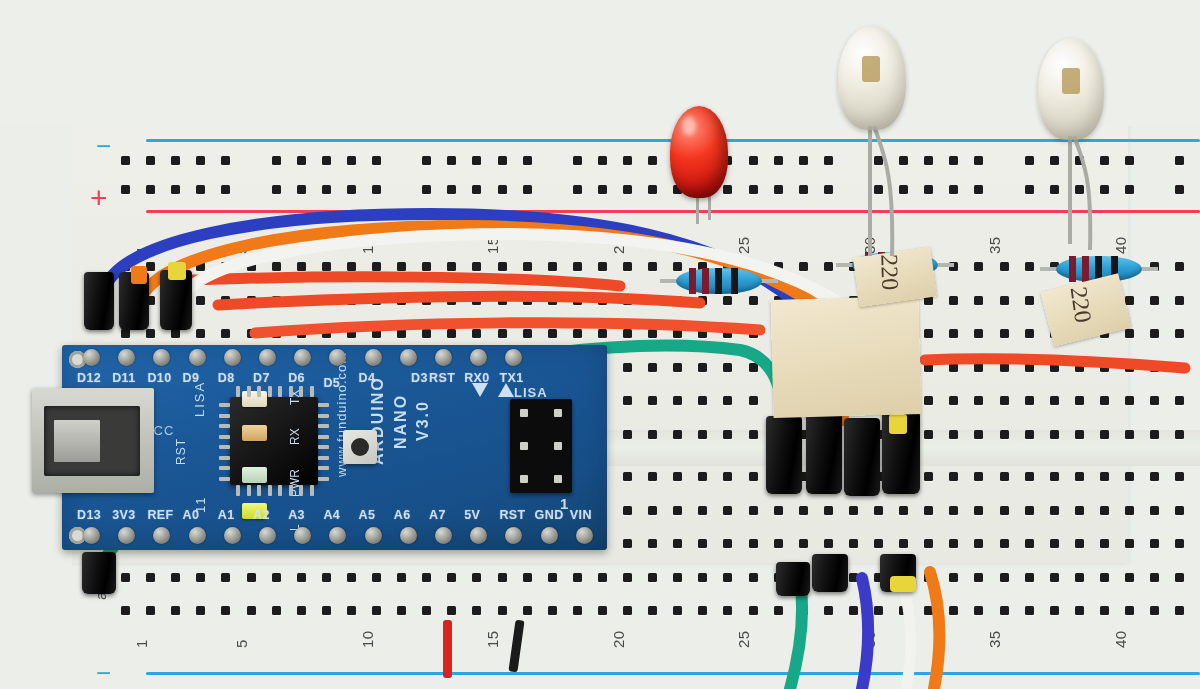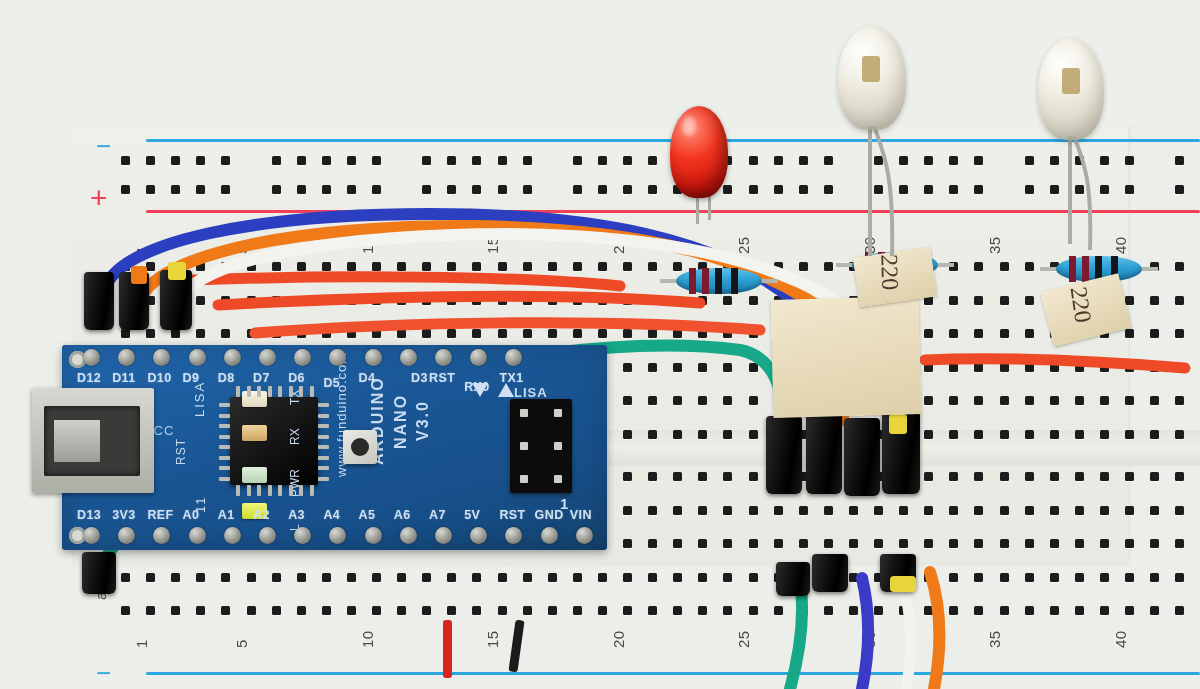--- a/index.html
+++ b/index.html
@@ -799,21 +799,21 @@
       <span class="npin-lbl" style="left: 288.2px; top: 371px;">D6</span>
       <div class="npad" style="left: 329.4px; top: 349px;"></div>
       <span class="npin-lbl" style="left: 323.4px; top: 376px;">D5</span>
       <div class="npad" style="left: 364.6px; top: 349px;"></div>
       <span class="npin-lbl" style="left: 358.6px; top: 371px;">D4</span>
       <div class="npad" style="left: 399.8px; top: 349px;"></div>
       <span class="npin-lbl" style="left: 411px; top: 371px;">D3</span>
       <div class="npad" style="left: 435px; top: 349px;"></div>
       <span class="npin-lbl" style="left: 429px; top: 371px;">RST</span>
       <div class="npad" style="left: 470.2px; top: 349px;"></div>
-      <span class="npin-lbl" style="left: 464.2px; top: 371px; margin-top: 9px;">RX0</span>
+      <span class="npin-lbl" style="left: 464.2px; top: 371px;">RX0</span>
       <div class="npad" style="left: 505.4px; top: 349px;"></div>
       <span class="npin-lbl" style="left: 499.4px; top: 371px;">TX1</span>
     </div>
   <div id="nano-pins-bottom">
       <div class="npad" style="left: 83px; top: 527px;"></div>
       <span class="npin-lbl" style="left: 77px; top: 508px;">D13</span>
       <div class="npad" style="left: 118.2px; top: 527px;"></div>
       <span class="npin-lbl" style="left: 112.2px; top: 508px;">3V3</span>
       <div class="npad" style="left: 153.4px; top: 527px;"></div>
       <span class="npin-lbl" style="left: 147.4px; top: 508px;">REF</span>

